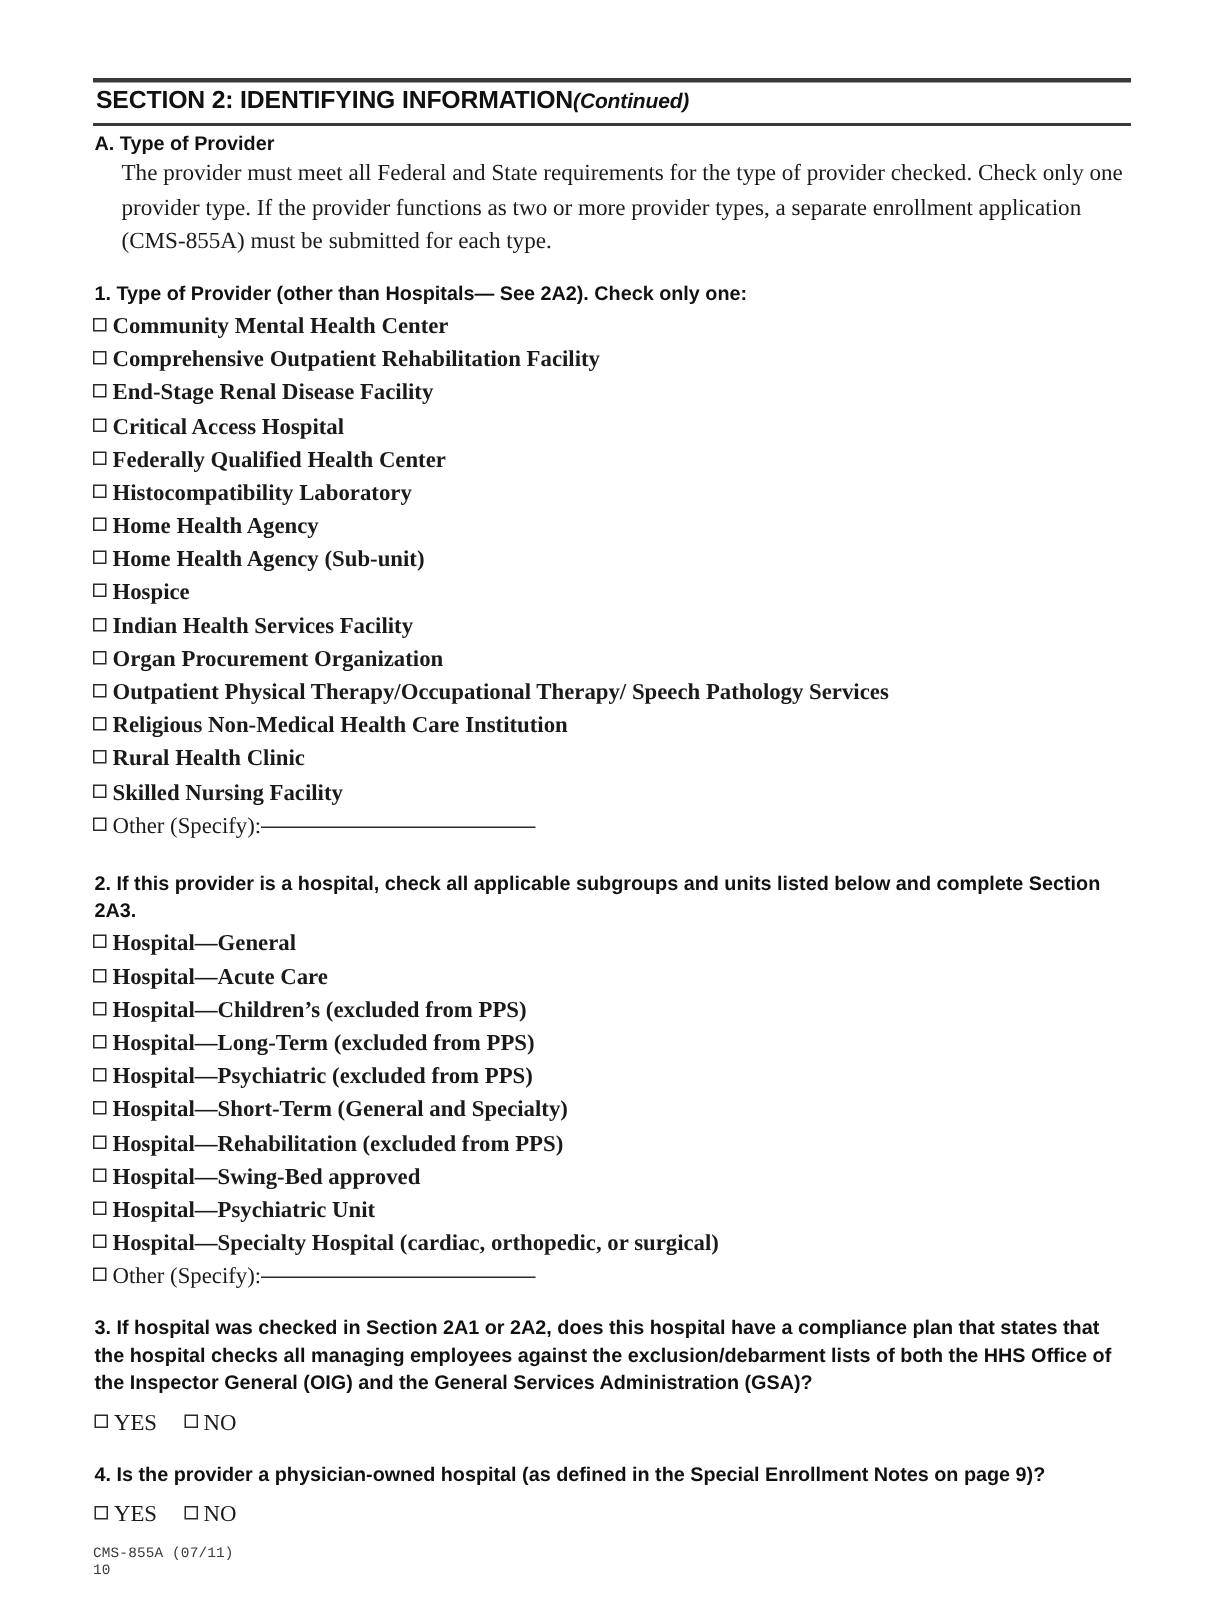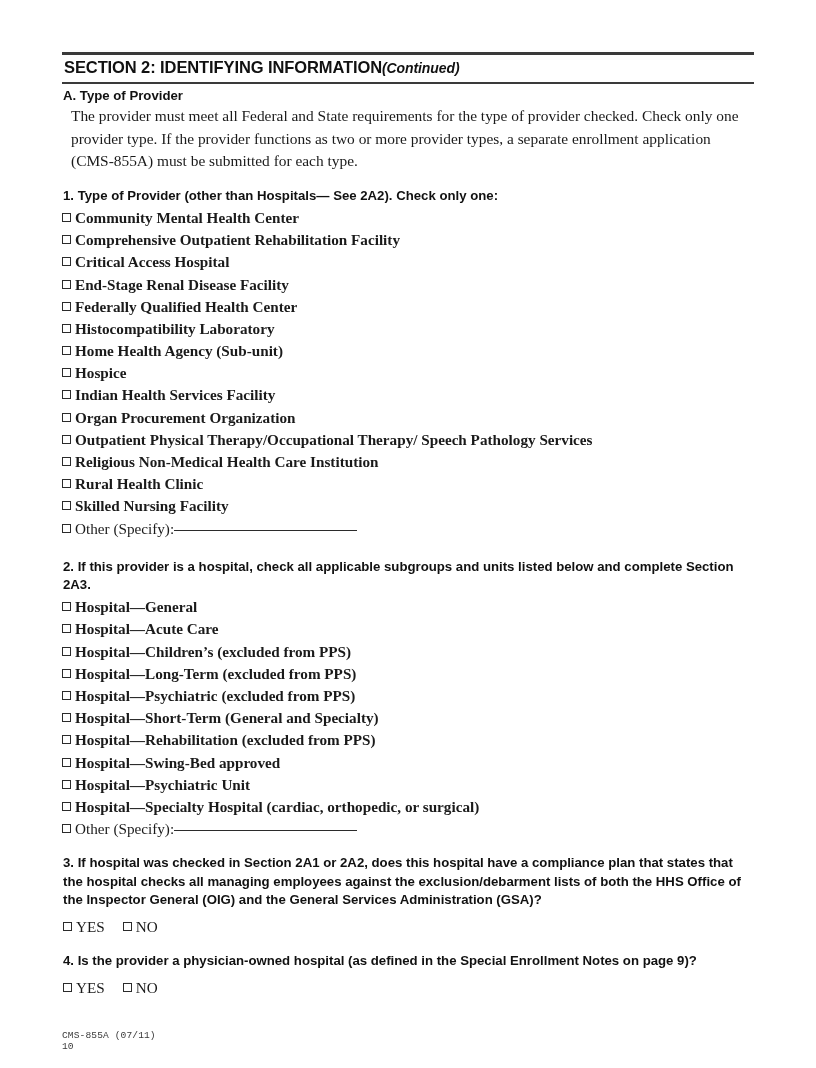--- a/index.html
+++ b/index.html
@@ -75,21 +75,21 @@
     margin: 0 0 2px 1px;
     max-width: 690px;
   }
 
   
   .body-par {
     font-family: "Liberation Serif", "DejaVu Serif", serif;
     font-size: 15.4px;
     line-height: 1.46;
     color: #1a1a1a;
-    margin: 1px 0 0 9px;
+    margin: 1px 0 0 19px;
     max-width: 672px;
   }
 
   
   .cb-list {
     margin: 1px 0 0 0;
     padding: 0;
     list-style: none;
     font-weight: bold;
   }
@@ -182,33 +182,37 @@
         <li class="cb-row">
           <span class="cb"></span>
           <span class="cb-label">Community Mental Health Center</span>
         </li>
         <li class="cb-row">
           <span class="cb"></span>
           <span class="cb-label">Comprehensive Outpatient Rehabilitation Facility</span>
         </li>
         <li class="cb-row">
           <span class="cb"></span>
+          <span class="cb-label">End-Stage Renal Disease Facility</span>
+        </li>
+        <li class="cb-row">
+          <span class="cb"></span>
           <span class="cb-label">Critical Access Hospital</span>
         </li>
         <li class="cb-row">
           <span class="cb"></span>
-          <span class="cb-label">End-Stage Renal Disease Facility</span>
-        </li>
-        <li class="cb-row">
-          <span class="cb"></span>
           <span class="cb-label">Federally Qualified Health Center</span>
         </li>
         <li class="cb-row">
           <span class="cb"></span>
           <span class="cb-label">Histocompatibility Laboratory</span>
+        </li>
+        <li class="cb-row">
+          <span class="cb"></span>
+          <span class="cb-label">Home Health Agency</span>
         </li>
         <li class="cb-row">
           <span class="cb"></span>
           <span class="cb-label">Home Health Agency (Sub-unit)</span>
         </li>
         <li class="cb-row">
           <span class="cb"></span>
           <span class="cb-label">Hospice</span>
         </li>
         <li class="cb-row">

